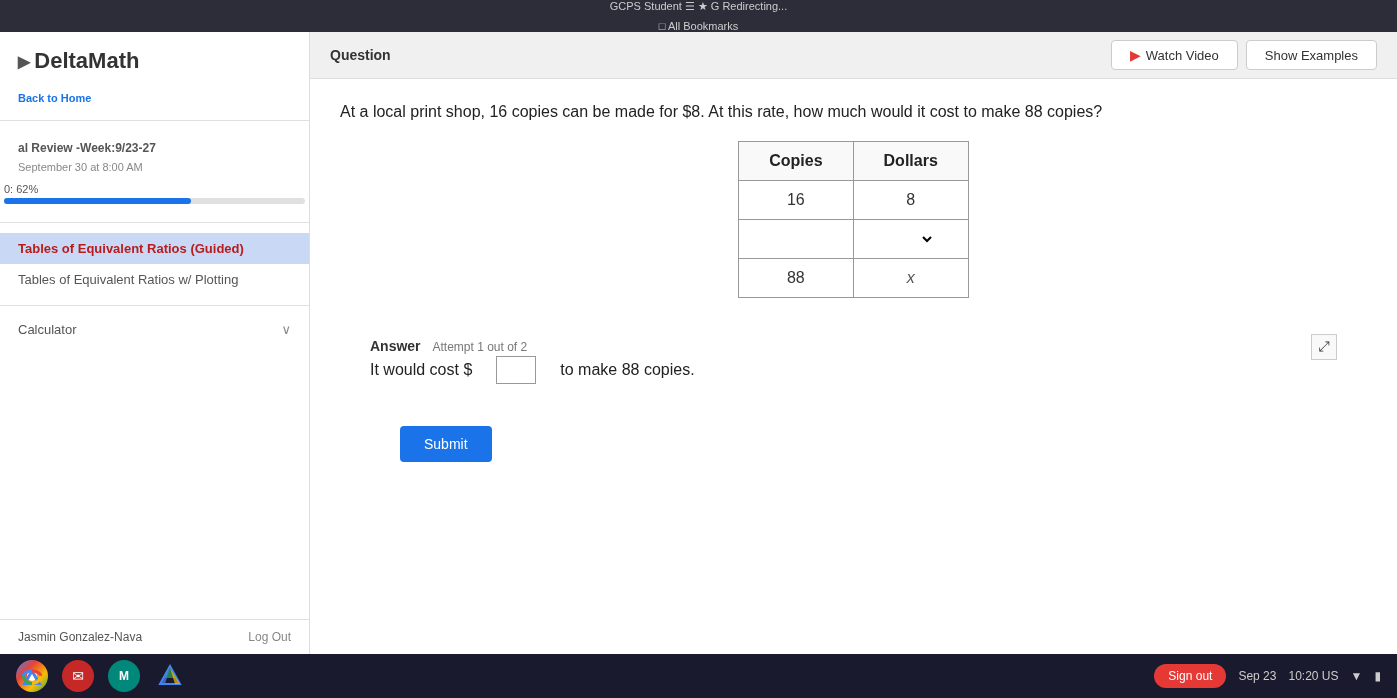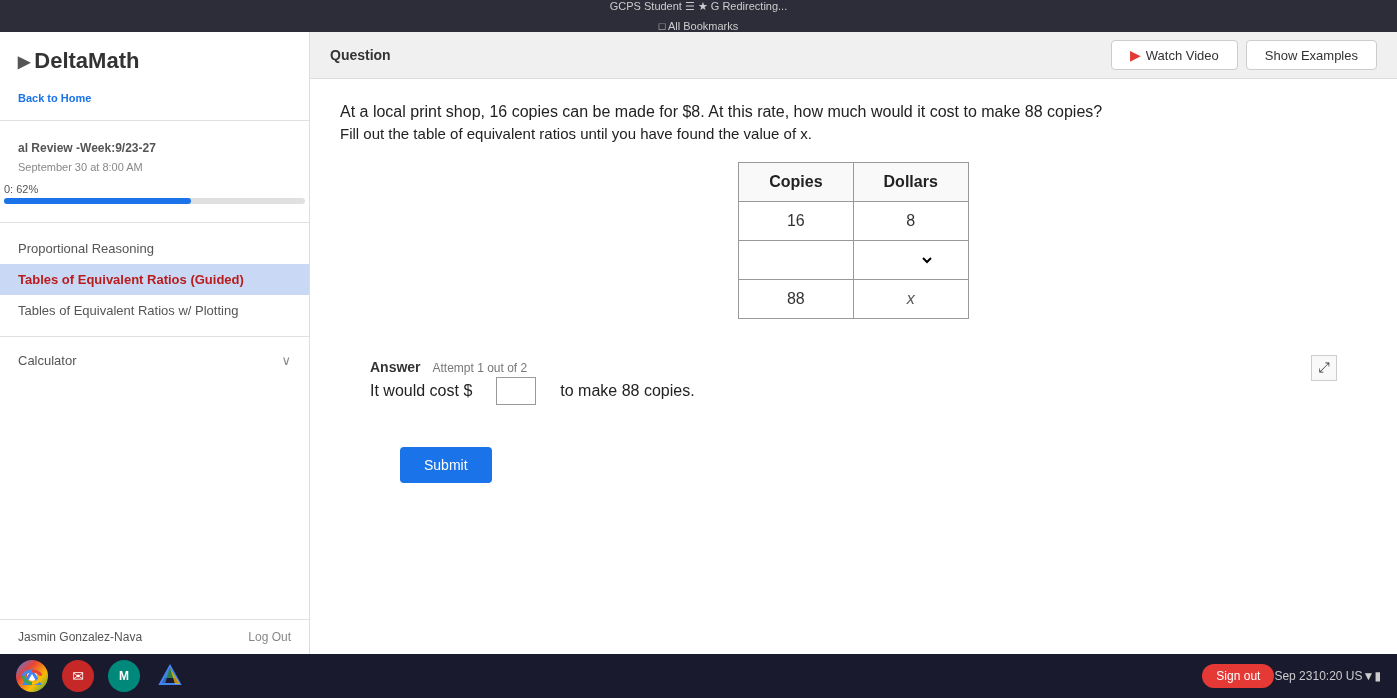--- a/index.html
+++ b/index.html
@@ -293,20 +293,21 @@
       font-size: 16px;
       cursor: pointer;
     }
     .chrome-icon { background: linear-gradient(135deg, #4285f4, #ea4335, #fbbc05, #34a853); }
     .msg-icon { background: radial-gradient(circle, #e53935, #c62828); }
     .meet-icon { background: #00897b; color: #fff; }
     .drive-icon { background: transparent; }
     .taskbar-right {
       display: flex;
       align-items: center;
+      gap: 12px;
       font-size: 12px;
       color: #ccc;
     }
     .sign-out-btn {
       background: #e53935;
       color: #fff;
       border: none;
       border-radius: 14px;
       padding: 5px 14px;
       font-size: 12px;
@@ -361,23 +362,20 @@
     <div class="sidebar-divider"></div>
     <div class="sidebar-section-title">al Review -Week:9/23-27</div>
     <div class="sidebar-meta">September 30 at 8:00 AM</div>
     <div class="progress-section">
       <div class="progress-label">0: 62%</div>
       <div class="progress-bar-bg">
         <div class="progress-bar-fill" style="width: 62%;"></div>
       </div>
     </div>
     <div class="sidebar-divider"></div>
-    <div class="sidebar-nav-item">
-      <span>Proportional Reasoning</span>
-    </div>
     <div class="sidebar-nav-item active">
       <span>Tables of Equivalent Ratios (Guided)</span>
     </div>
     <div class="sidebar-nav-item">
       <span>Tables of Equivalent Ratios w/ Plotting</span>
     </div>
     <div class="sidebar-divider"></div>
     <div class="calculator-row">
       <span>Calculator</span>
       <span class="calc-chevron">∨</span>
@@ -398,21 +396,20 @@
           <span>Watch Video</span>
         </button>
         <button class="header-btn">
           <span>Show Examples</span>
         </button>
       </div>
     </div>
 
     <div class="question-body">
       <div class="question-text">At a local print shop, 16 copies can be made for $8. At this rate, how much would it cost to make 88 copies?</div>
-      <div class="instruction-text">Fill out the table of equivalent ratios until you have found the value of x.</div>
 
       <table class="ratio-table">
         <thead>
           <tr>
             <th>Copies</th>
             <th>Dollars</th>
           </tr>
         </thead>
         <tbody>
           <tr>

